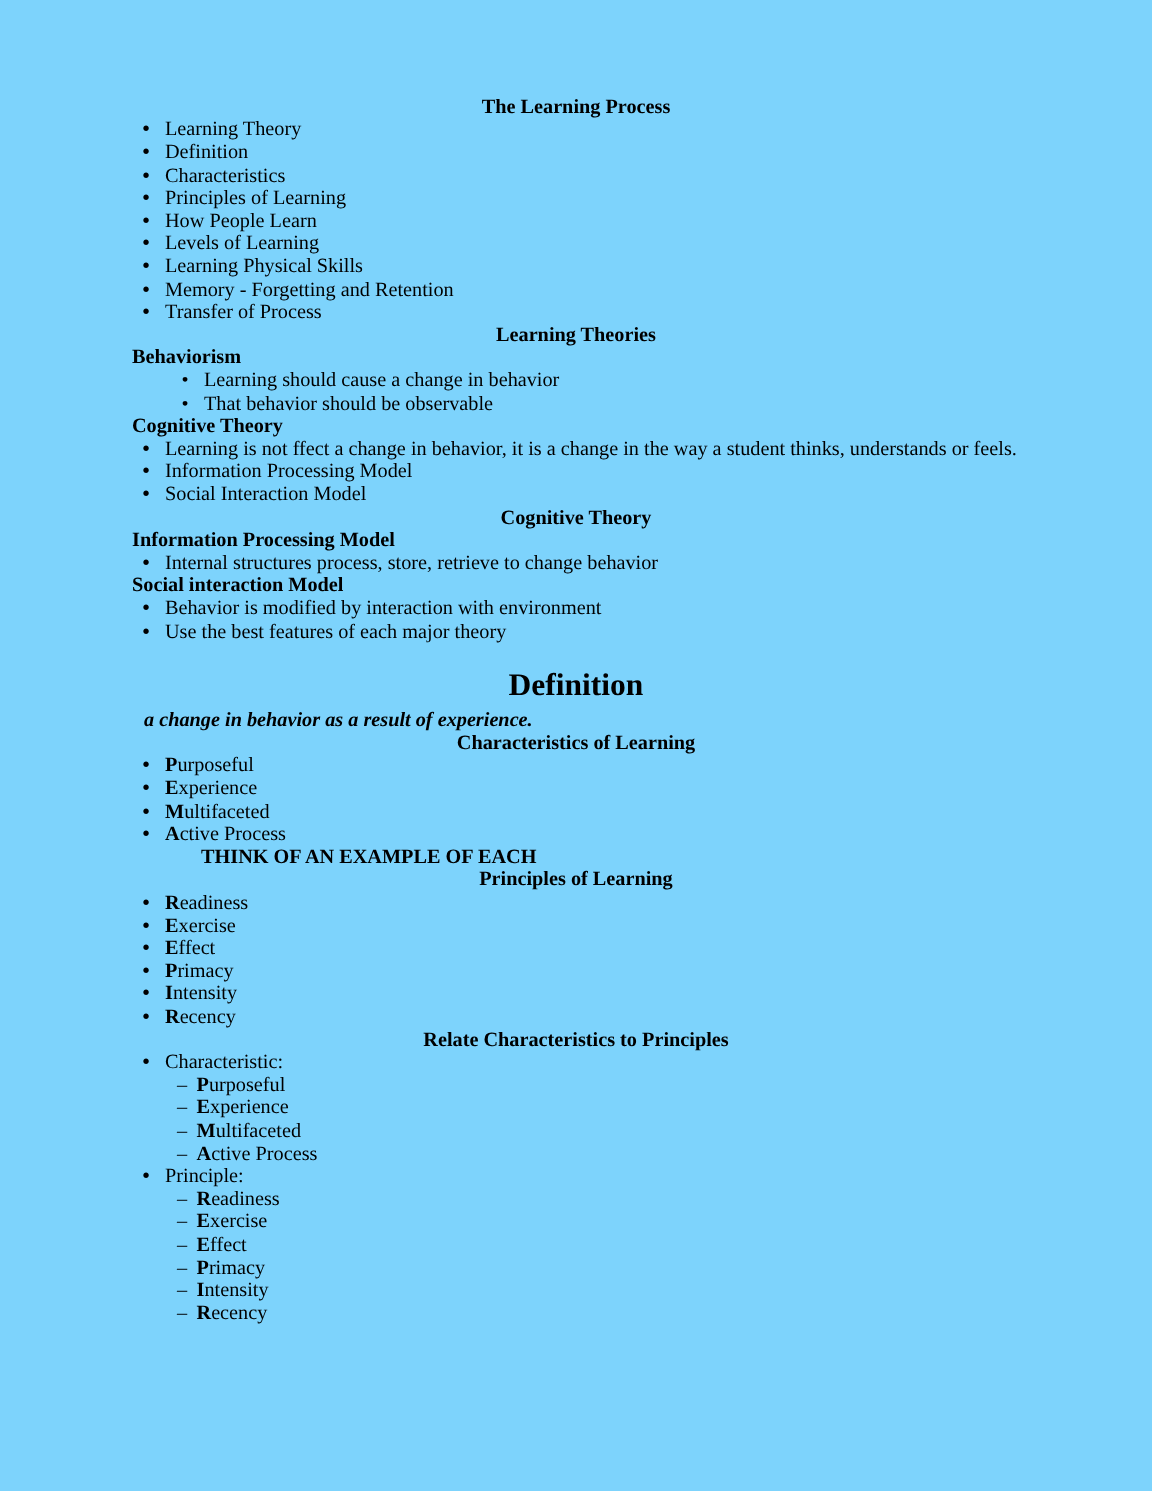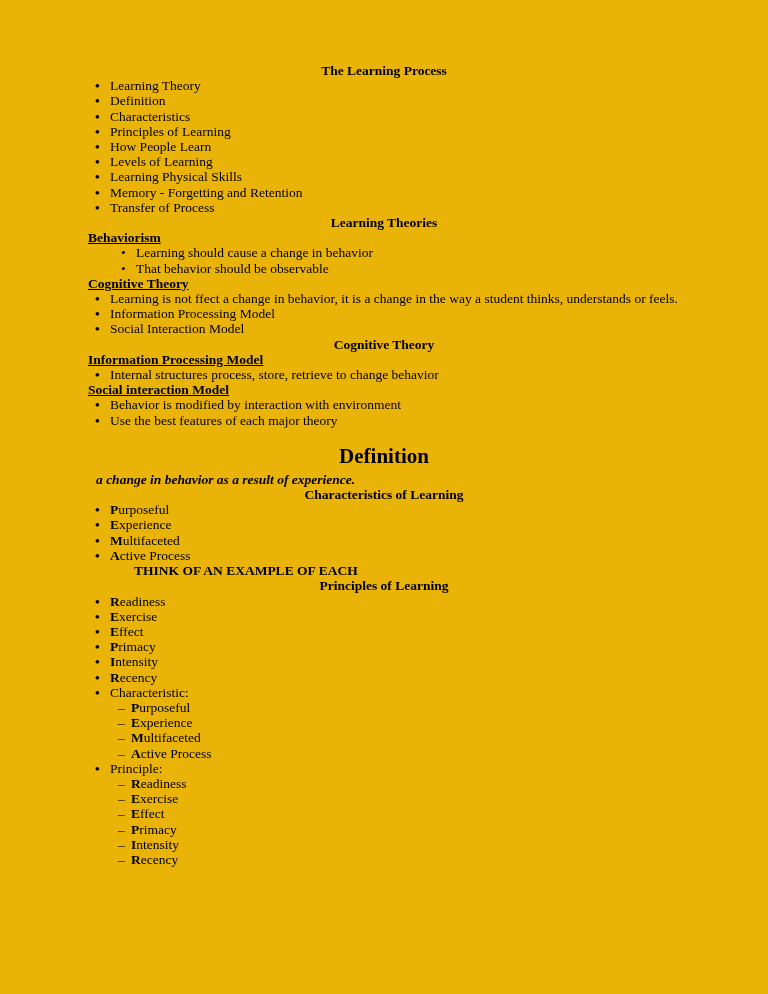--- a/index.html
+++ b/index.html
@@ -1,33 +1,33 @@
 <!DOCTYPE html>
 <html><head>
 <meta charset="utf-8">
 <style>
   html,body{margin:0;padding:0;}
   .page{
     width:768px;
     height:994px;
-    background:#eab308;
+    background:#7dd3fc;
     color:#000000;
     font-family:"Liberation Serif","DejaVu Serif",serif;
     font-size:13.5px;
     line-height:15.2px;
     overflow:hidden;
     box-sizing:border-box;
   }
   .content{
     padding:63px 88px 0 88px;
     box-sizing:border-box;
   }
   
   .hc{font-weight:bold;text-align:center;}
-  .hl{font-weight:bold;text-decoration:underline;}
+  .hl{font-weight:bold;}
   .big{
     font-weight:bold;
     text-align:center;
     font-size:21px;
     line-height:26px;
     margin-top:15px;
     margin-bottom:3px;
   }
   .italic{font-weight:bold;font-style:italic;padding-left:8px;}
   .shout{font-weight:bold;padding-left:46px;}
@@ -160,20 +160,21 @@
         <span class="tx"><b>P</b>rimacy</span>
       </div>
       <div class="li lb">
         <span class="mk">•</span>
         <span class="tx"><b>I</b>ntensity</span>
       </div>
       <div class="li lb">
         <span class="mk">•</span>
         <span class="tx"><b>R</b>ecency</span>
       </div>
+      <div class="hc">Relate Characteristics to Principles</div>
       <div class="li b">
         <span class="mk">•</span>
         <span class="tx">Characteristic:</span>
       </div>
       <div class="li dash">
         <span class="mk">–</span>
         <span class="tx"><b>P</b>urposeful</span>
       </div>
       <div class="li dash">
         <span class="mk">–</span>

